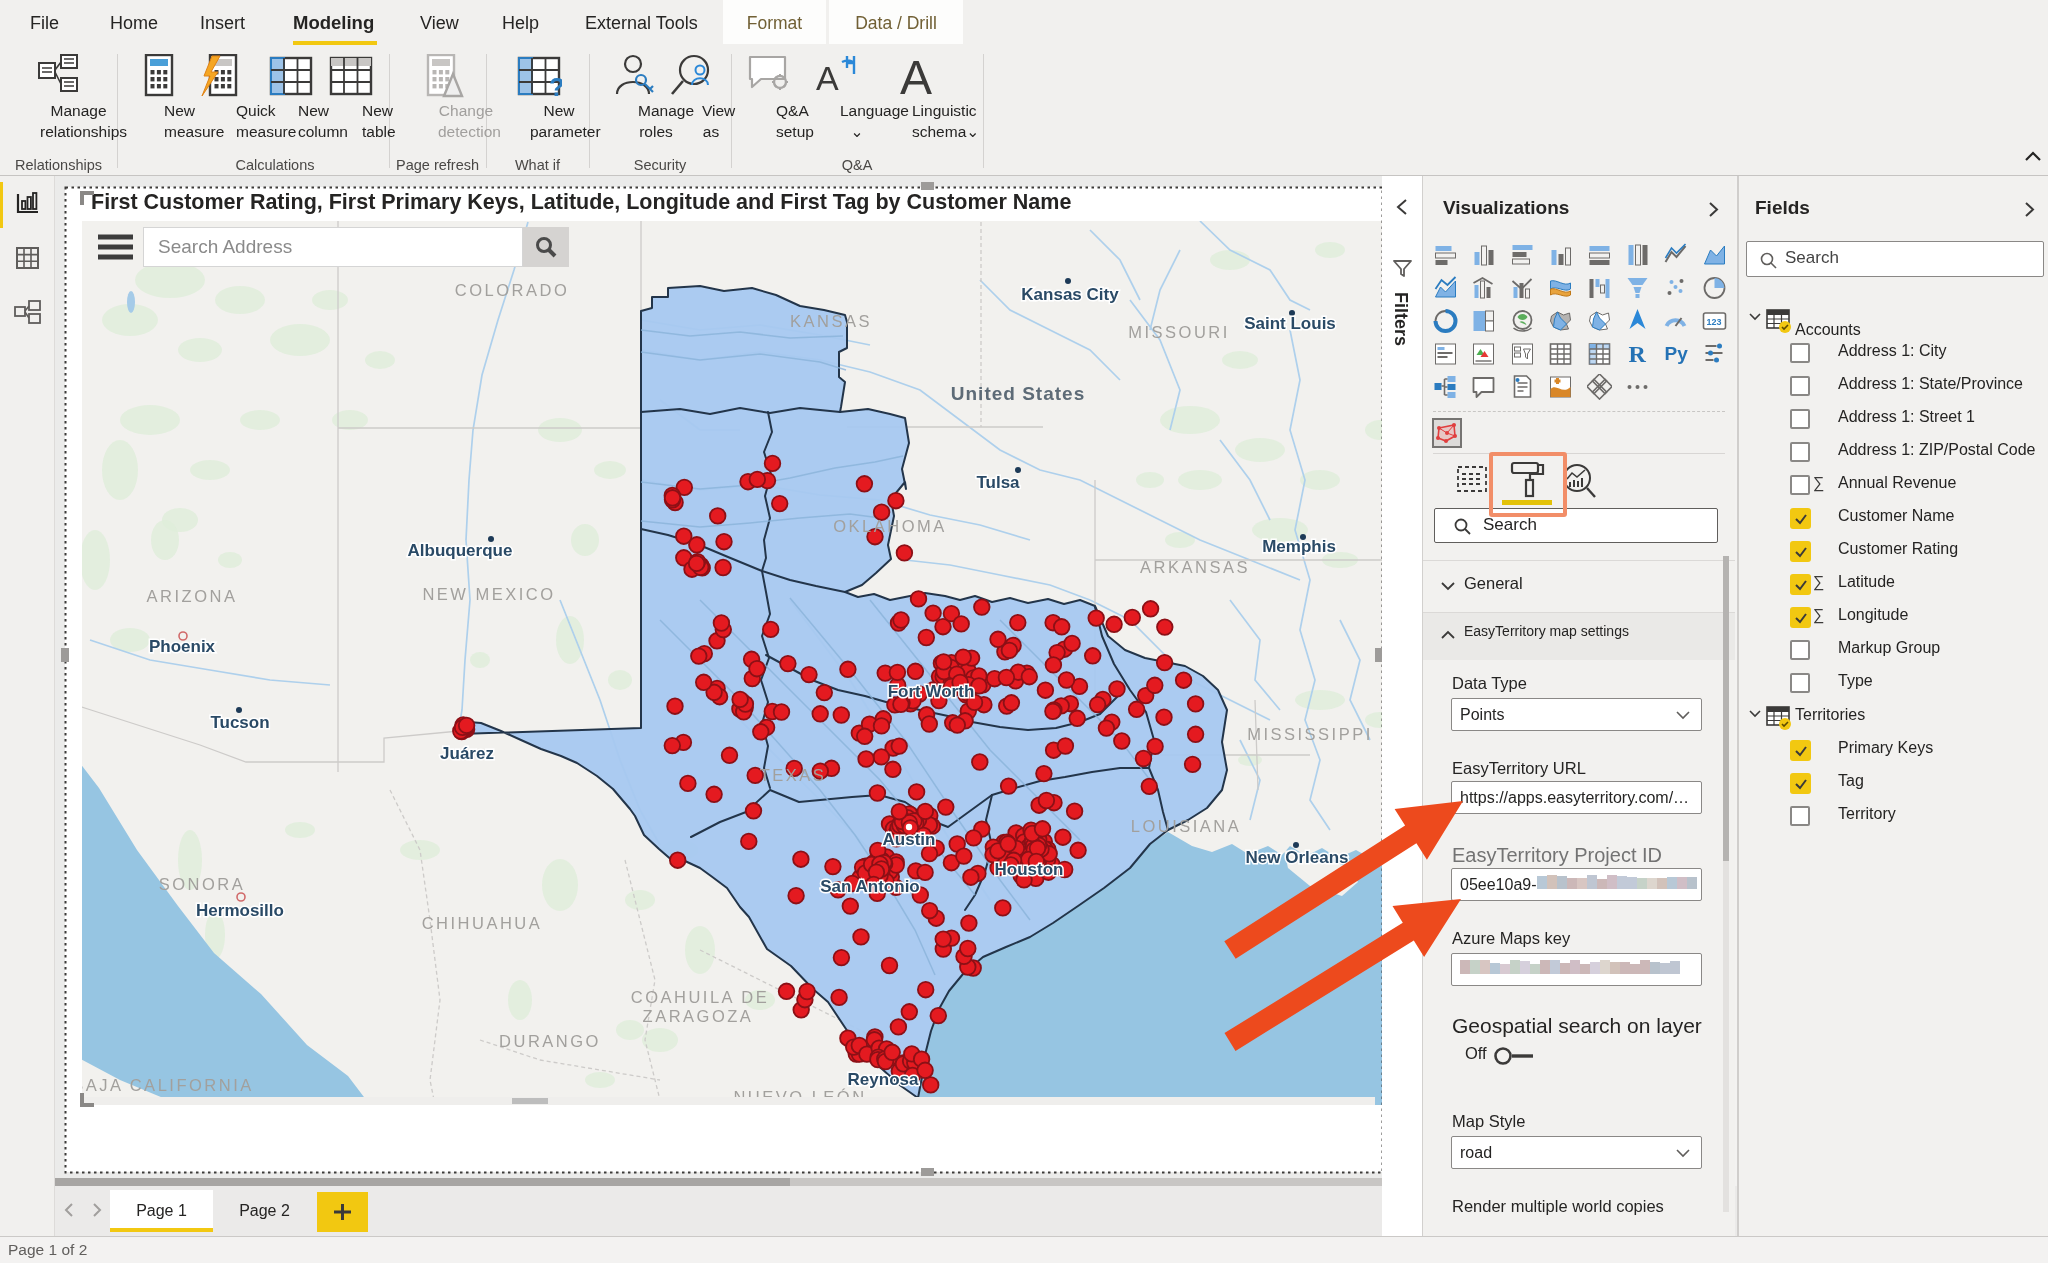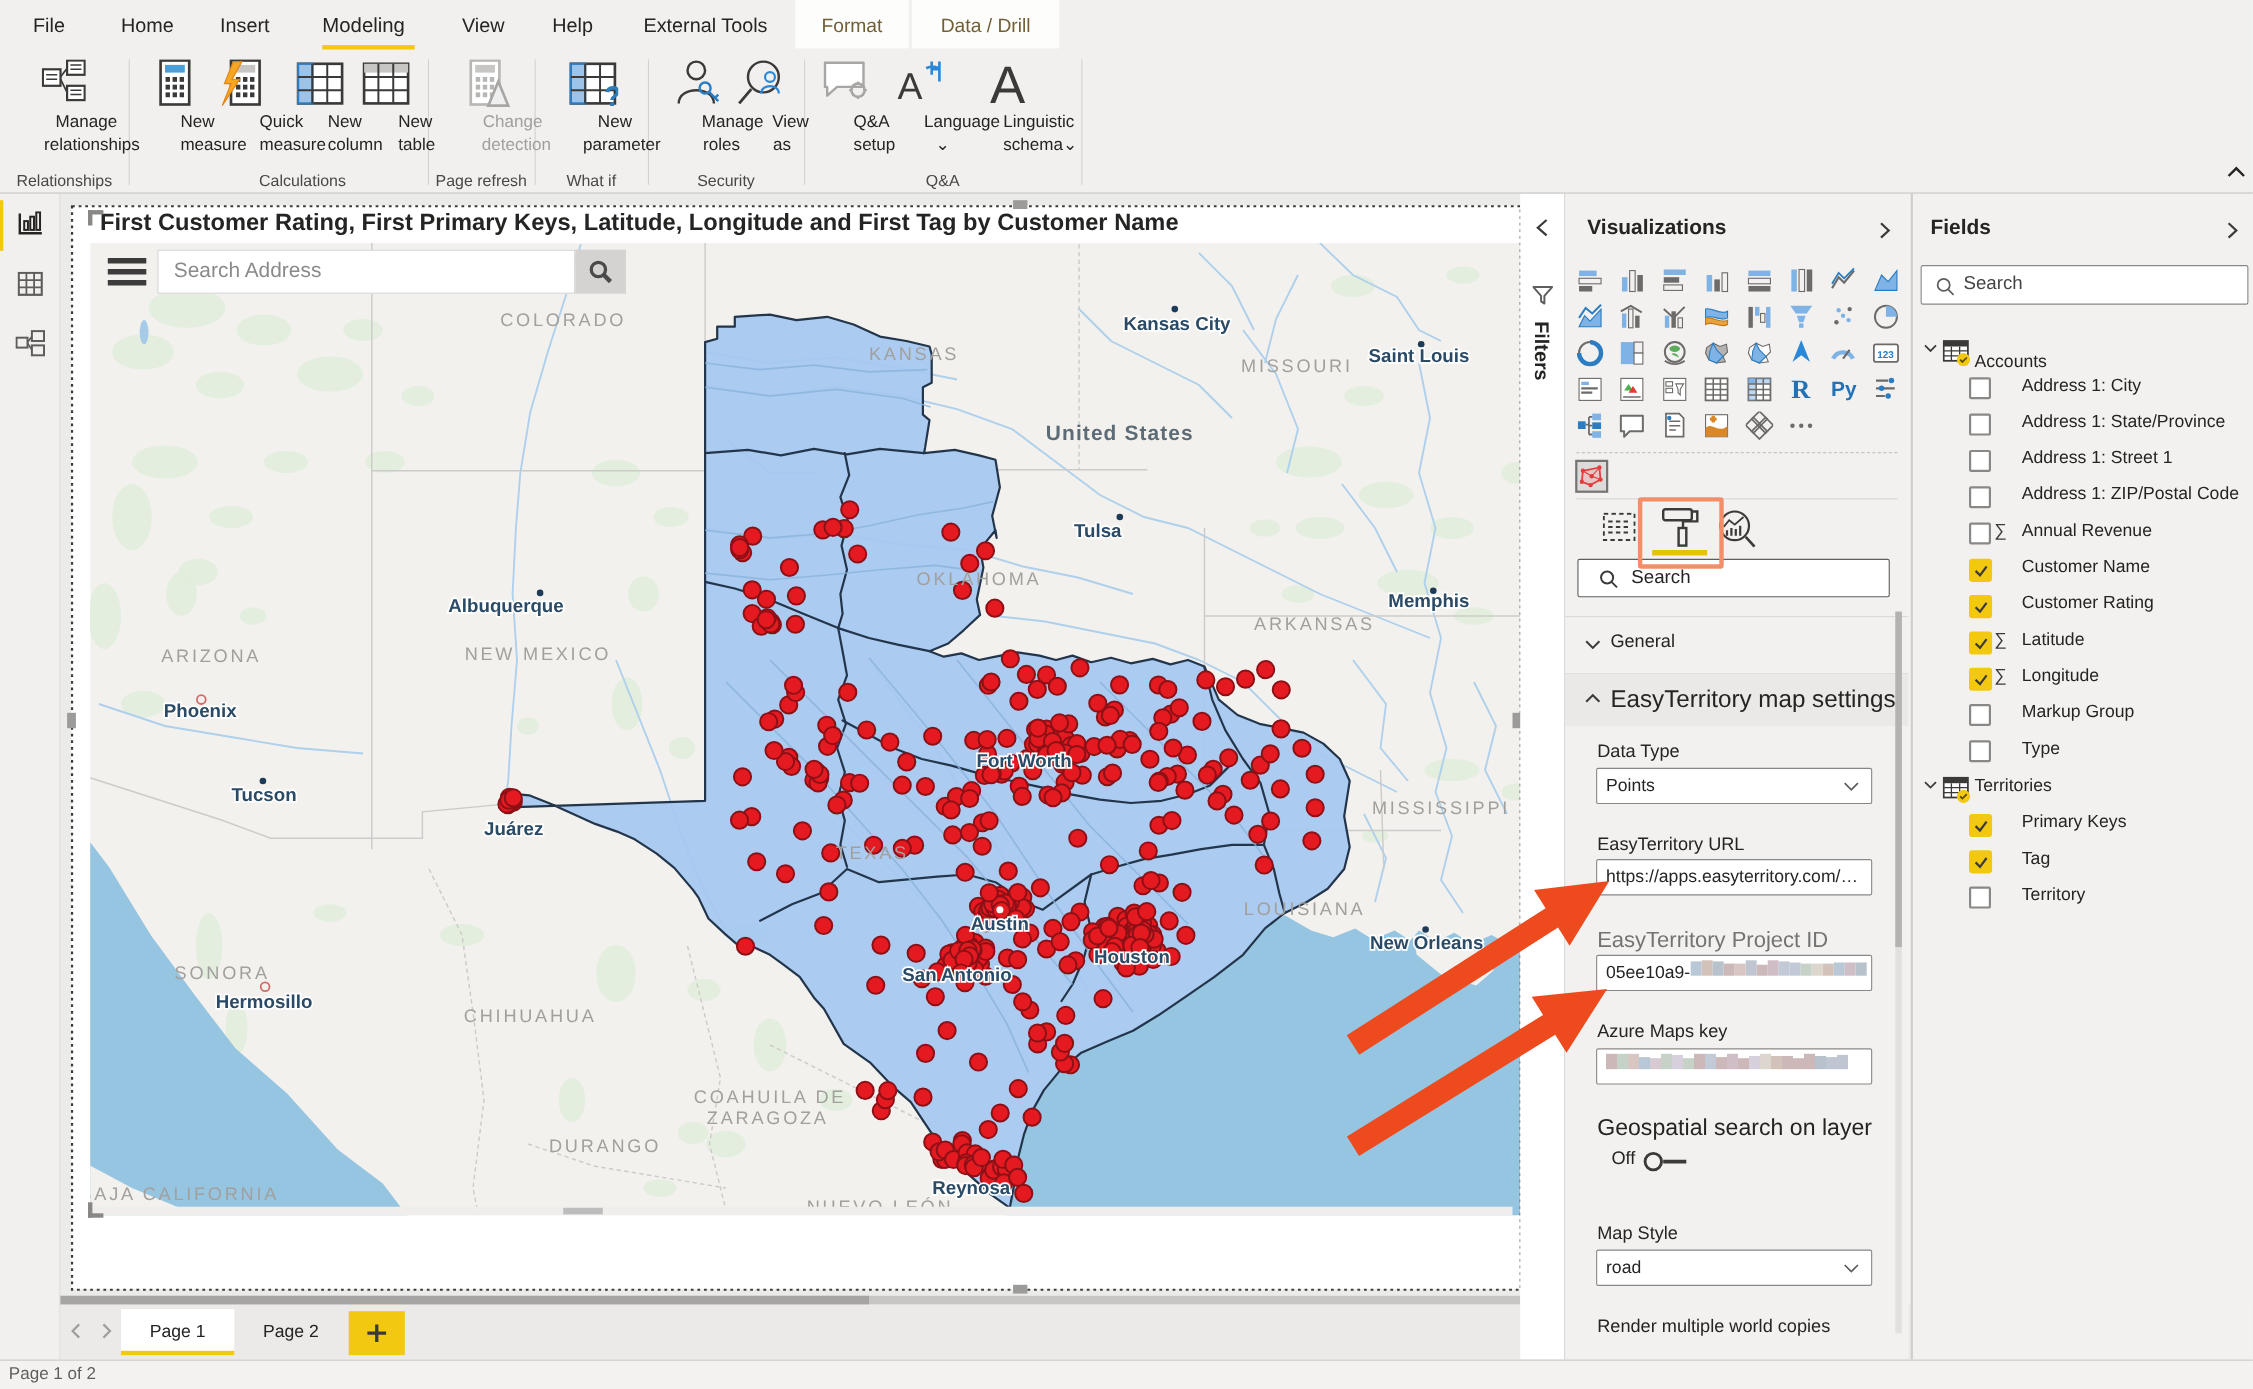--- a/index.html
+++ b/index.html
@@ -29,21 +29,21 @@
 .ftext { position:absolute; left:99px; top:5px; font-size:16px; color:#252423; white-space:nowrap; }
 .sigma { position:absolute; left:74px; top:5px; font-size:16px; color:#3b3a39; }
 </style>
 </head>
 <body>
 
 <div id="ribbon">
   <div class="menuitem" style="left:30px;">File</div>
   <div class="menuitem" style="left:110px;">Home</div>
   <div class="menuitem" style="left:200px;">Insert</div>
-  <div class="menuitem" style="left:293px;font-weight:normal;font-size:18.5px;">Modeling</div>
+  <div class="menuitem" style="left:293px;font-weight:bold;font-size:18.5px;">Modeling</div>
   <div class="abs" style="left:293px;top:41px;width:84px;height:4px;background:#f2c811;"></div>
   <div class="menuitem" style="left:420px;">View</div>
   <div class="menuitem" style="left:502px;">Help</div>
   <div class="menuitem" style="left:585px;">External Tools</div>
   <div class="ctab" style="left:723px;width:103px;">Format</div>
   <div class="ctab" style="left:829px;width:134px;">Data / Drill</div>
   <div class="grpsep" style="left:117px;"></div>
   <div class="grpsep" style="left:389px;"></div>
   <div class="grpsep" style="left:486px;"></div>
   <div class="grpsep" style="left:589px;"></div>
@@ -1151,21 +1151,21 @@
   <div class="abs" style="left:0px;top:384px;width:312px;border-top:1px solid #dbd9d7;"></div>
   <svg class="abs" style="left:17px;top:404px;" width="16" height="12">
       <path d="M2,3 L8,9 14,3" stroke="#3b3a39" stroke-width="1.8" fill="none"></path>
     </svg>
   <div class="abs" style="left:41px;top:398px;font-size:16.5px;color:#252423;">General</div>
   <div class="abs" style="left:0px;top:436px;width:312px;border-top:1px solid #dbd9d7;"></div>
   <div class="abs" style="left:0px;top:437px;width:312px;height:47px;background:#eae9e7;"></div>
   <svg class="abs" style="left:17px;top:453px;" width="16" height="12">
       <path d="M2,9 L8,3 14,9" stroke="#3b3a39" stroke-width="1.8" fill="none"></path>
     </svg>
-  <div class="abs" style="left:41px;top:447px;font-size:22px;color:#252423;">EasyTerritory map settings</div>
+  <div class="abs" style="left:41px;top:447px;font-size:14px;color:#252423;">EasyTerritory map settings</div>
   <div class="abs" style="left:29px;top:498px;font-size:16.5px;color:#252423;">Data Type</div>
   <div class="finput" style="left:28px;top:522px;">Points</div>
   <svg class="abs" style="left:252px;top:534px;" width="16" height="12">
       <path d="M2,2 L8,8 14,2" stroke="#605e5c" stroke-width="1.6" fill="none"></path>
     </svg>
   <div class="abs" style="left:29px;top:583px;font-size:16.5px;color:#252423;">EasyTerritory URL</div>
   <div class="finput" style="left:28px;top:605px;">https://apps.easyterritory.com/…</div>
   <div class="abs" style="left:29px;top:668px;font-size:20px;color:#737373;">EasyTerritory Project ID</div>
   <div class="finput" style="left:28px;top:692px;">05ee10a9-<span style="display:inline-block;vertical-align:middle;margin-top:-4px;"><span style="display:inline-block;width:10px;height:13px;background:#b8c8d6;"></span><span style="display:inline-block;width:10px;height:14px;background:#d2c2ba;"></span><span style="display:inline-block;width:10px;height:13px;background:#b8c2cc;"></span><span style="display:inline-block;width:10px;height:11px;background:#ccb8b8;"></span><span style="display:inline-block;width:10px;height:11px;background:#d8c6c2;"></span><span style="display:inline-block;width:10px;height:14px;background:#bfc6d2;"></span><span style="display:inline-block;width:10px;height:10px;background:#ccb8b8;"></span><span style="display:inline-block;width:10px;height:14px;background:#d0bec6;"></span><span style="display:inline-block;width:10px;height:13px;background:#c2cad8;"></span><span style="display:inline-block;width:10px;height:12px;background:#c2cad8;"></span><span style="display:inline-block;width:10px;height:11px;background:#c6d2c8;"></span><span style="display:inline-block;width:10px;height:11px;background:#ddd6ce;"></span><span style="display:inline-block;width:10px;height:11px;background:#d2c2ba;"></span><span style="display:inline-block;width:10px;height:12px;background:#b8c8d6;"></span><span style="display:inline-block;width:10px;height:12px;background:#d0bec6;"></span><span style="display:inline-block;width:10px;height:12px;background:#b8c2cc;"></span></span></div>
   <div class="abs" style="left:29px;top:753px;font-size:16.5px;color:#252423;">Azure Maps key</div>

